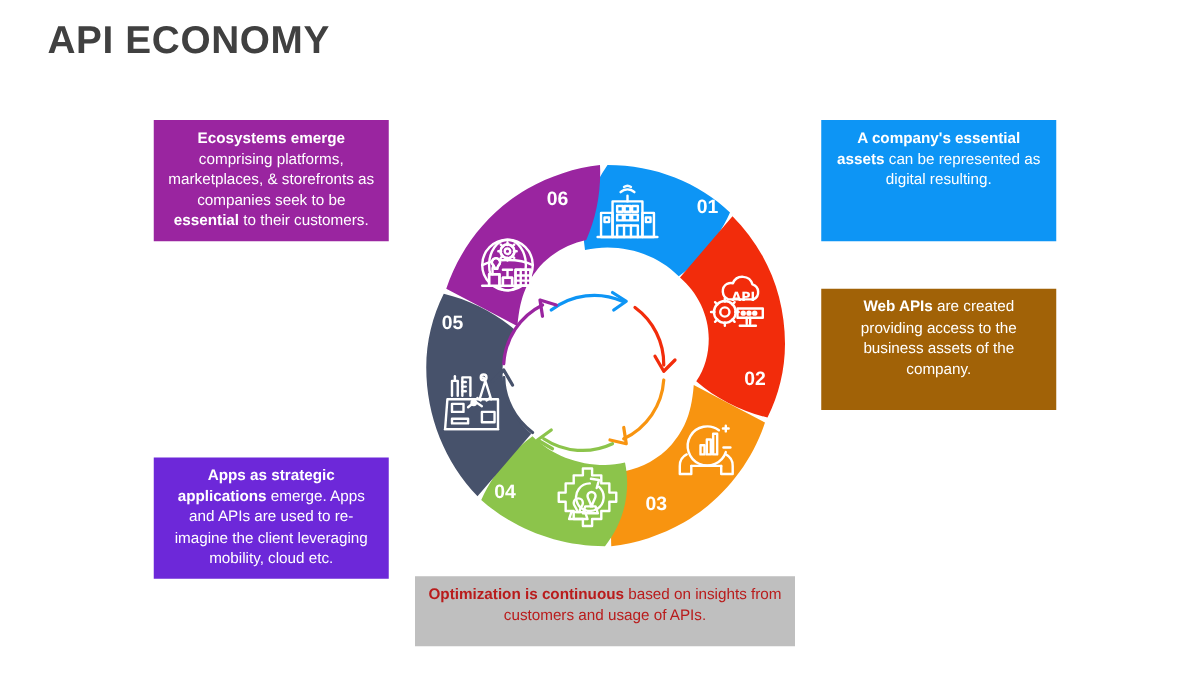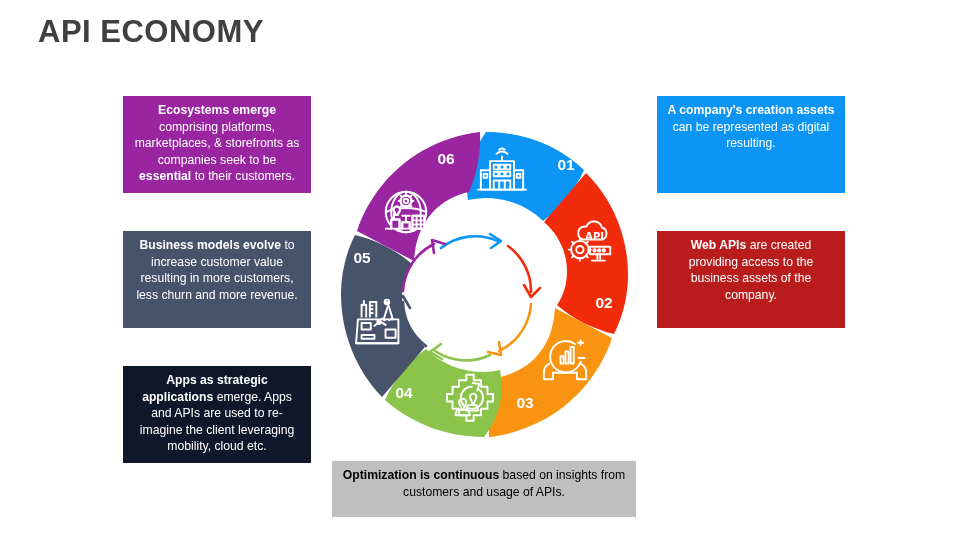--- a/index.html
+++ b/index.html
@@ -36,21 +36,21 @@
     display: flex;
     align-items: flex-start;
     justify-content: center;
     text-align: center;
     color: #ffffff;
     font-size: 12.2px;
     line-height: 1.36;
     padding: 6px 10px;
   }
   .callout .b { font-weight: bold; }
-  .callout-dark { color: #000000; }
+  .callout-dark { color: #b91c1c; }
 
   
   #box-06 { left: 123px; top: 96px;  width: 188px; height: 97px; }
   #box-05 { left: 123px; top: 231px; width: 188px; height: 97px; }
   #box-04 { left: 123px; top: 366px; width: 188px; height: 97px; }
   
   #box-01 { left: 657px; top: 96px;  width: 188px; height: 97px; }
   #box-02 { left: 657px; top: 231px; width: 188px; height: 97px; }
   #box-03 { left: 657px; top: 366px; width: 188px; height: 97px; }
   
@@ -75,39 +75,34 @@
 <div id="slide">
 
   <div class="title">API ECONOMY</div>
 
   <div class="callout" id="box-06" style="background:#9A25A0">
     <div>
       <span class="b">Ecosystems emerge</span><span> comprising platforms, marketplaces, &amp; storefronts as companies seek to be </span><span class="b">essential</span><span> to their customers.</span>
     </div>
   </div>
 
-  <div class="callout" id="box-05" style="background:#47526B">
-    <div>
-      <span class="b">Business models evolve</span><span> to increase customer value resulting in more customers, less churn and more revenue.</span>
-    </div>
-  </div>
-
-  <div class="callout" id="box-04" style="background:#0f172a">
+
+  <div class="callout" id="box-04" style="background:#6d28d9">
     <div>
       <span class="b">Apps as strategic applications</span><span> emerge. Apps and APIs are used to re-imagine the client leveraging mobility, cloud etc.</span>
     </div>
   </div>
 
   <div class="callout" id="box-01" style="background:#0D95F5">
     <div>
-      <span class="b">A company's creation assets</span><span> can be represented as digital resulting.</span>
-    </div>
-  </div>
-
-  <div class="callout" id="box-02" style="background:#b91c1c">
+      <span class="b">A company's essential assets</span><span> can be represented as digital resulting.</span>
+    </div>
+  </div>
+
+  <div class="callout" id="box-02" style="background:#a16207">
     <div>
       <span class="b">Web APIs</span><span> are created providing access to the business assets of the company.</span>
     </div>
   </div>
 
 
   <div class="callout callout-dark" id="box-07" style="background:#BFBFBF">
     <div>
       <span class="b">Optimization is continuous</span><span> based on insights from customers and usage of APIs.</span>
     </div>

